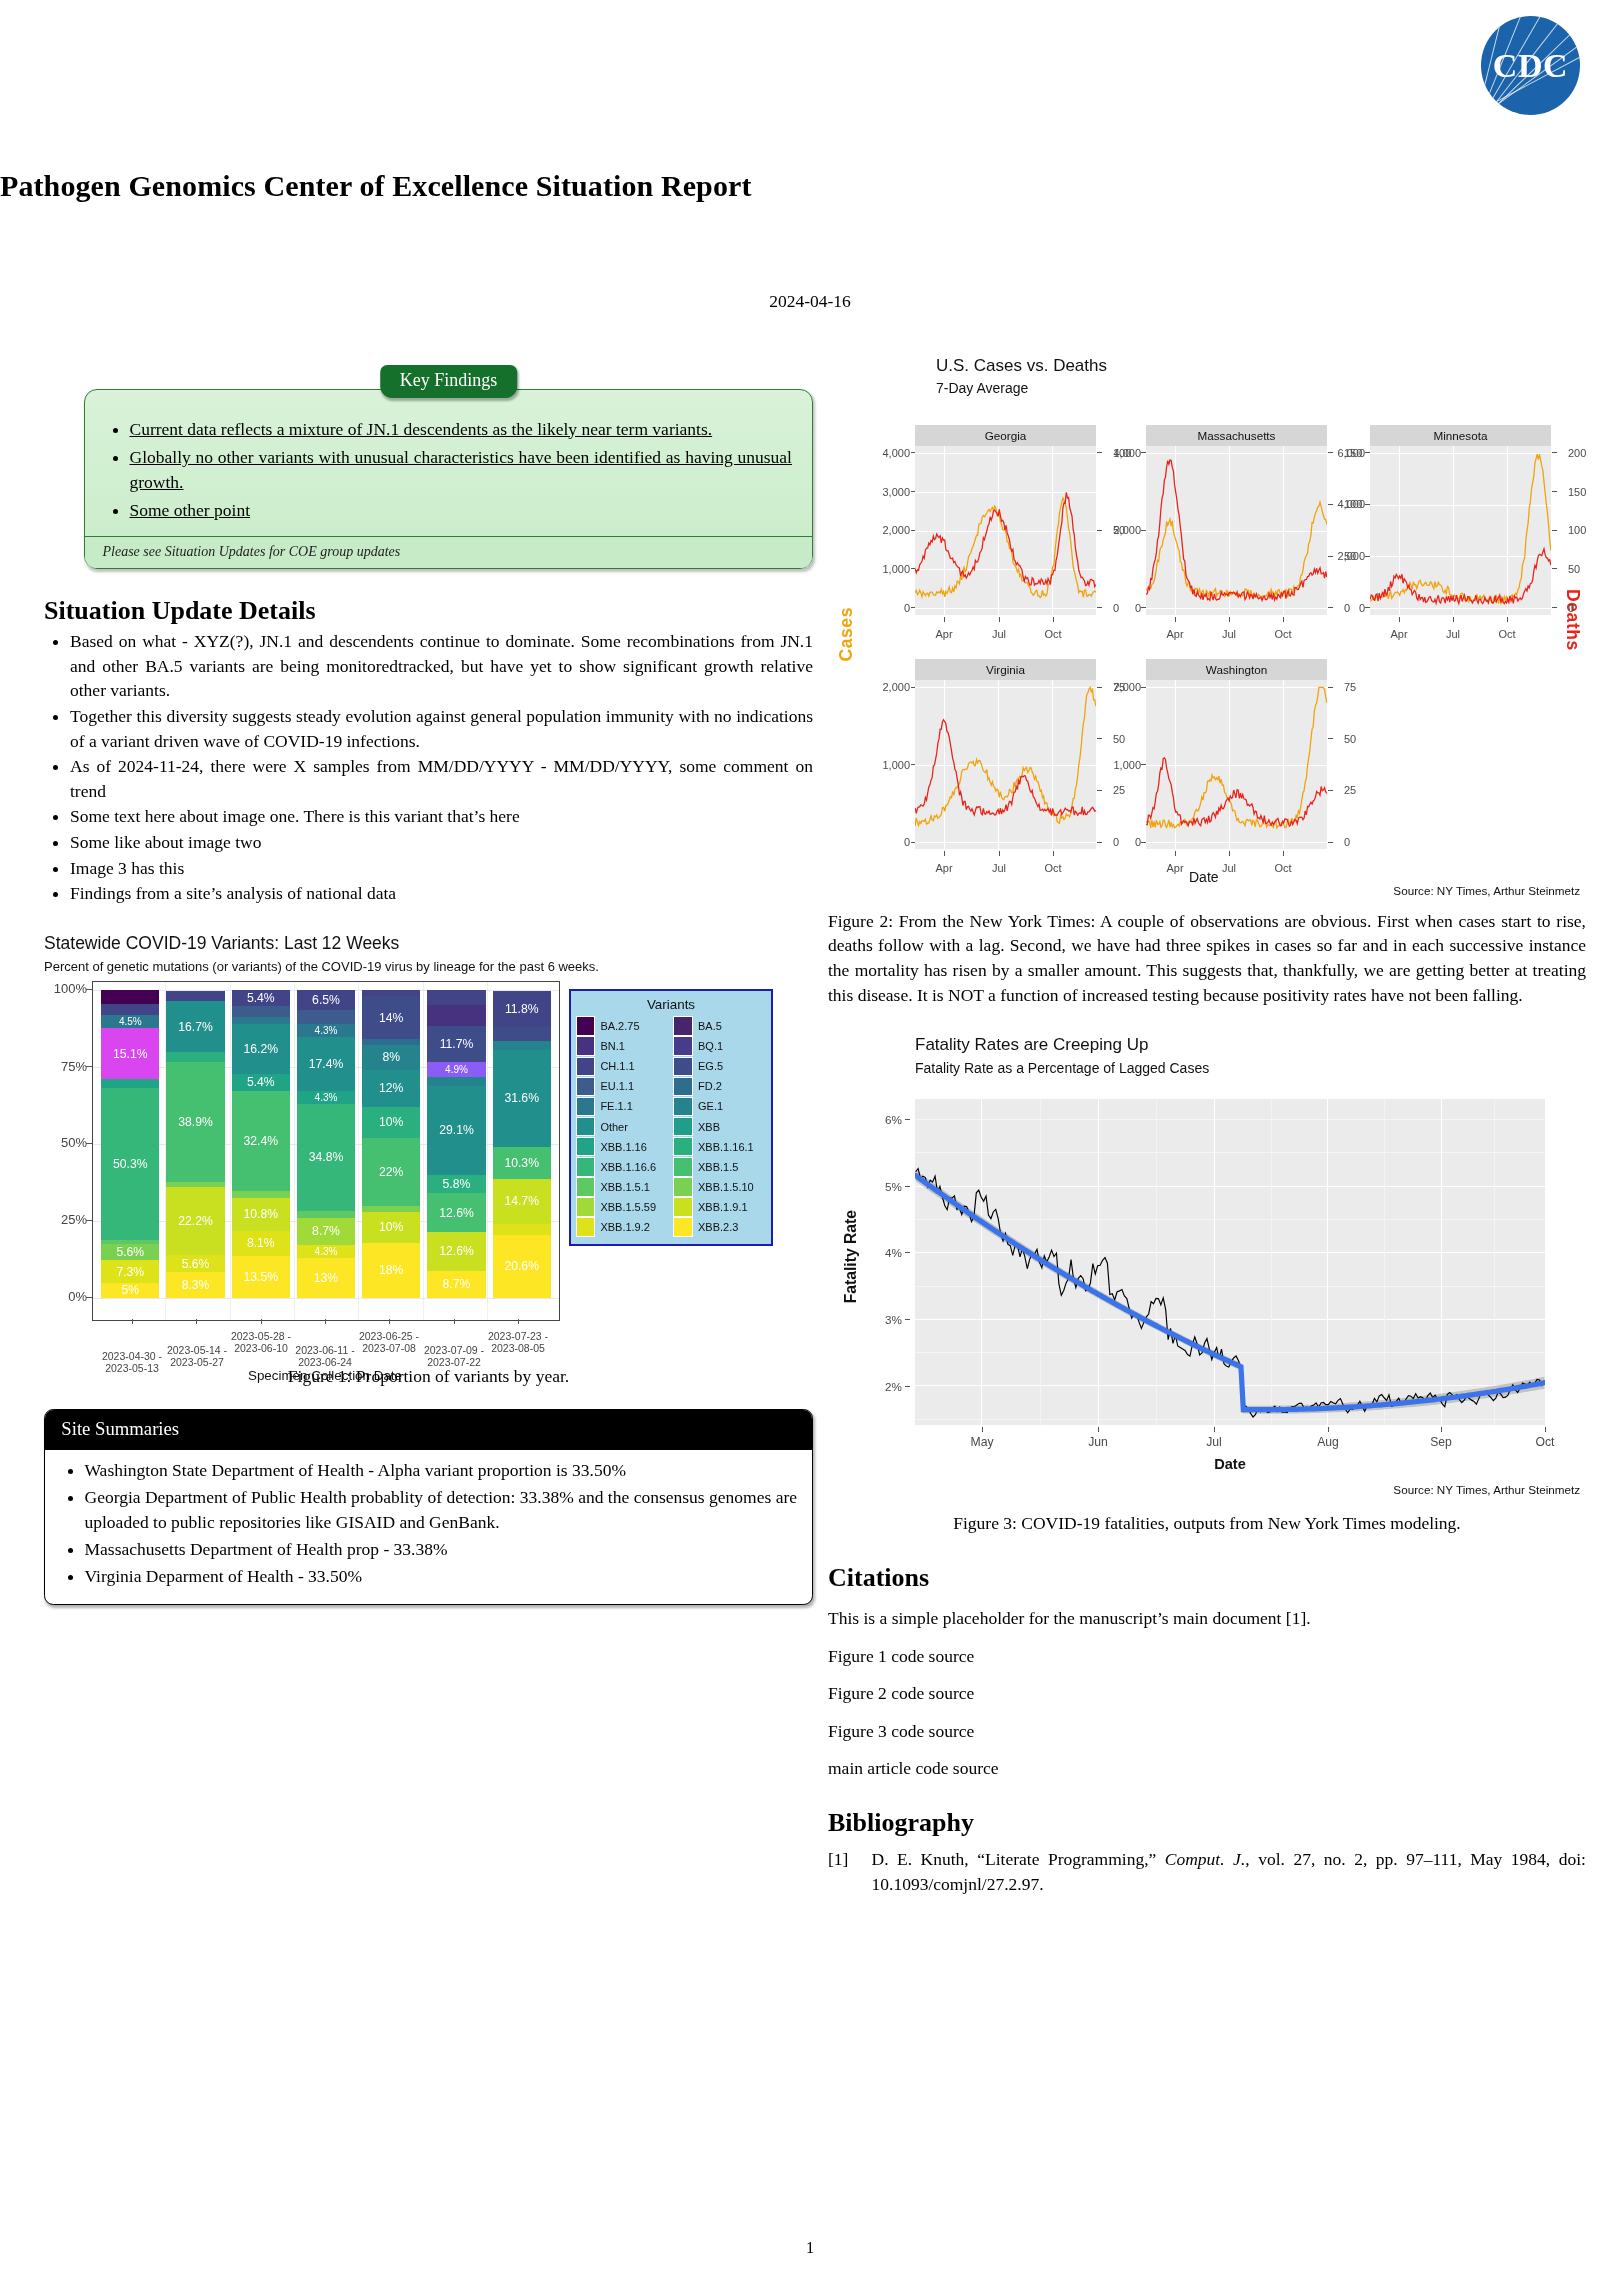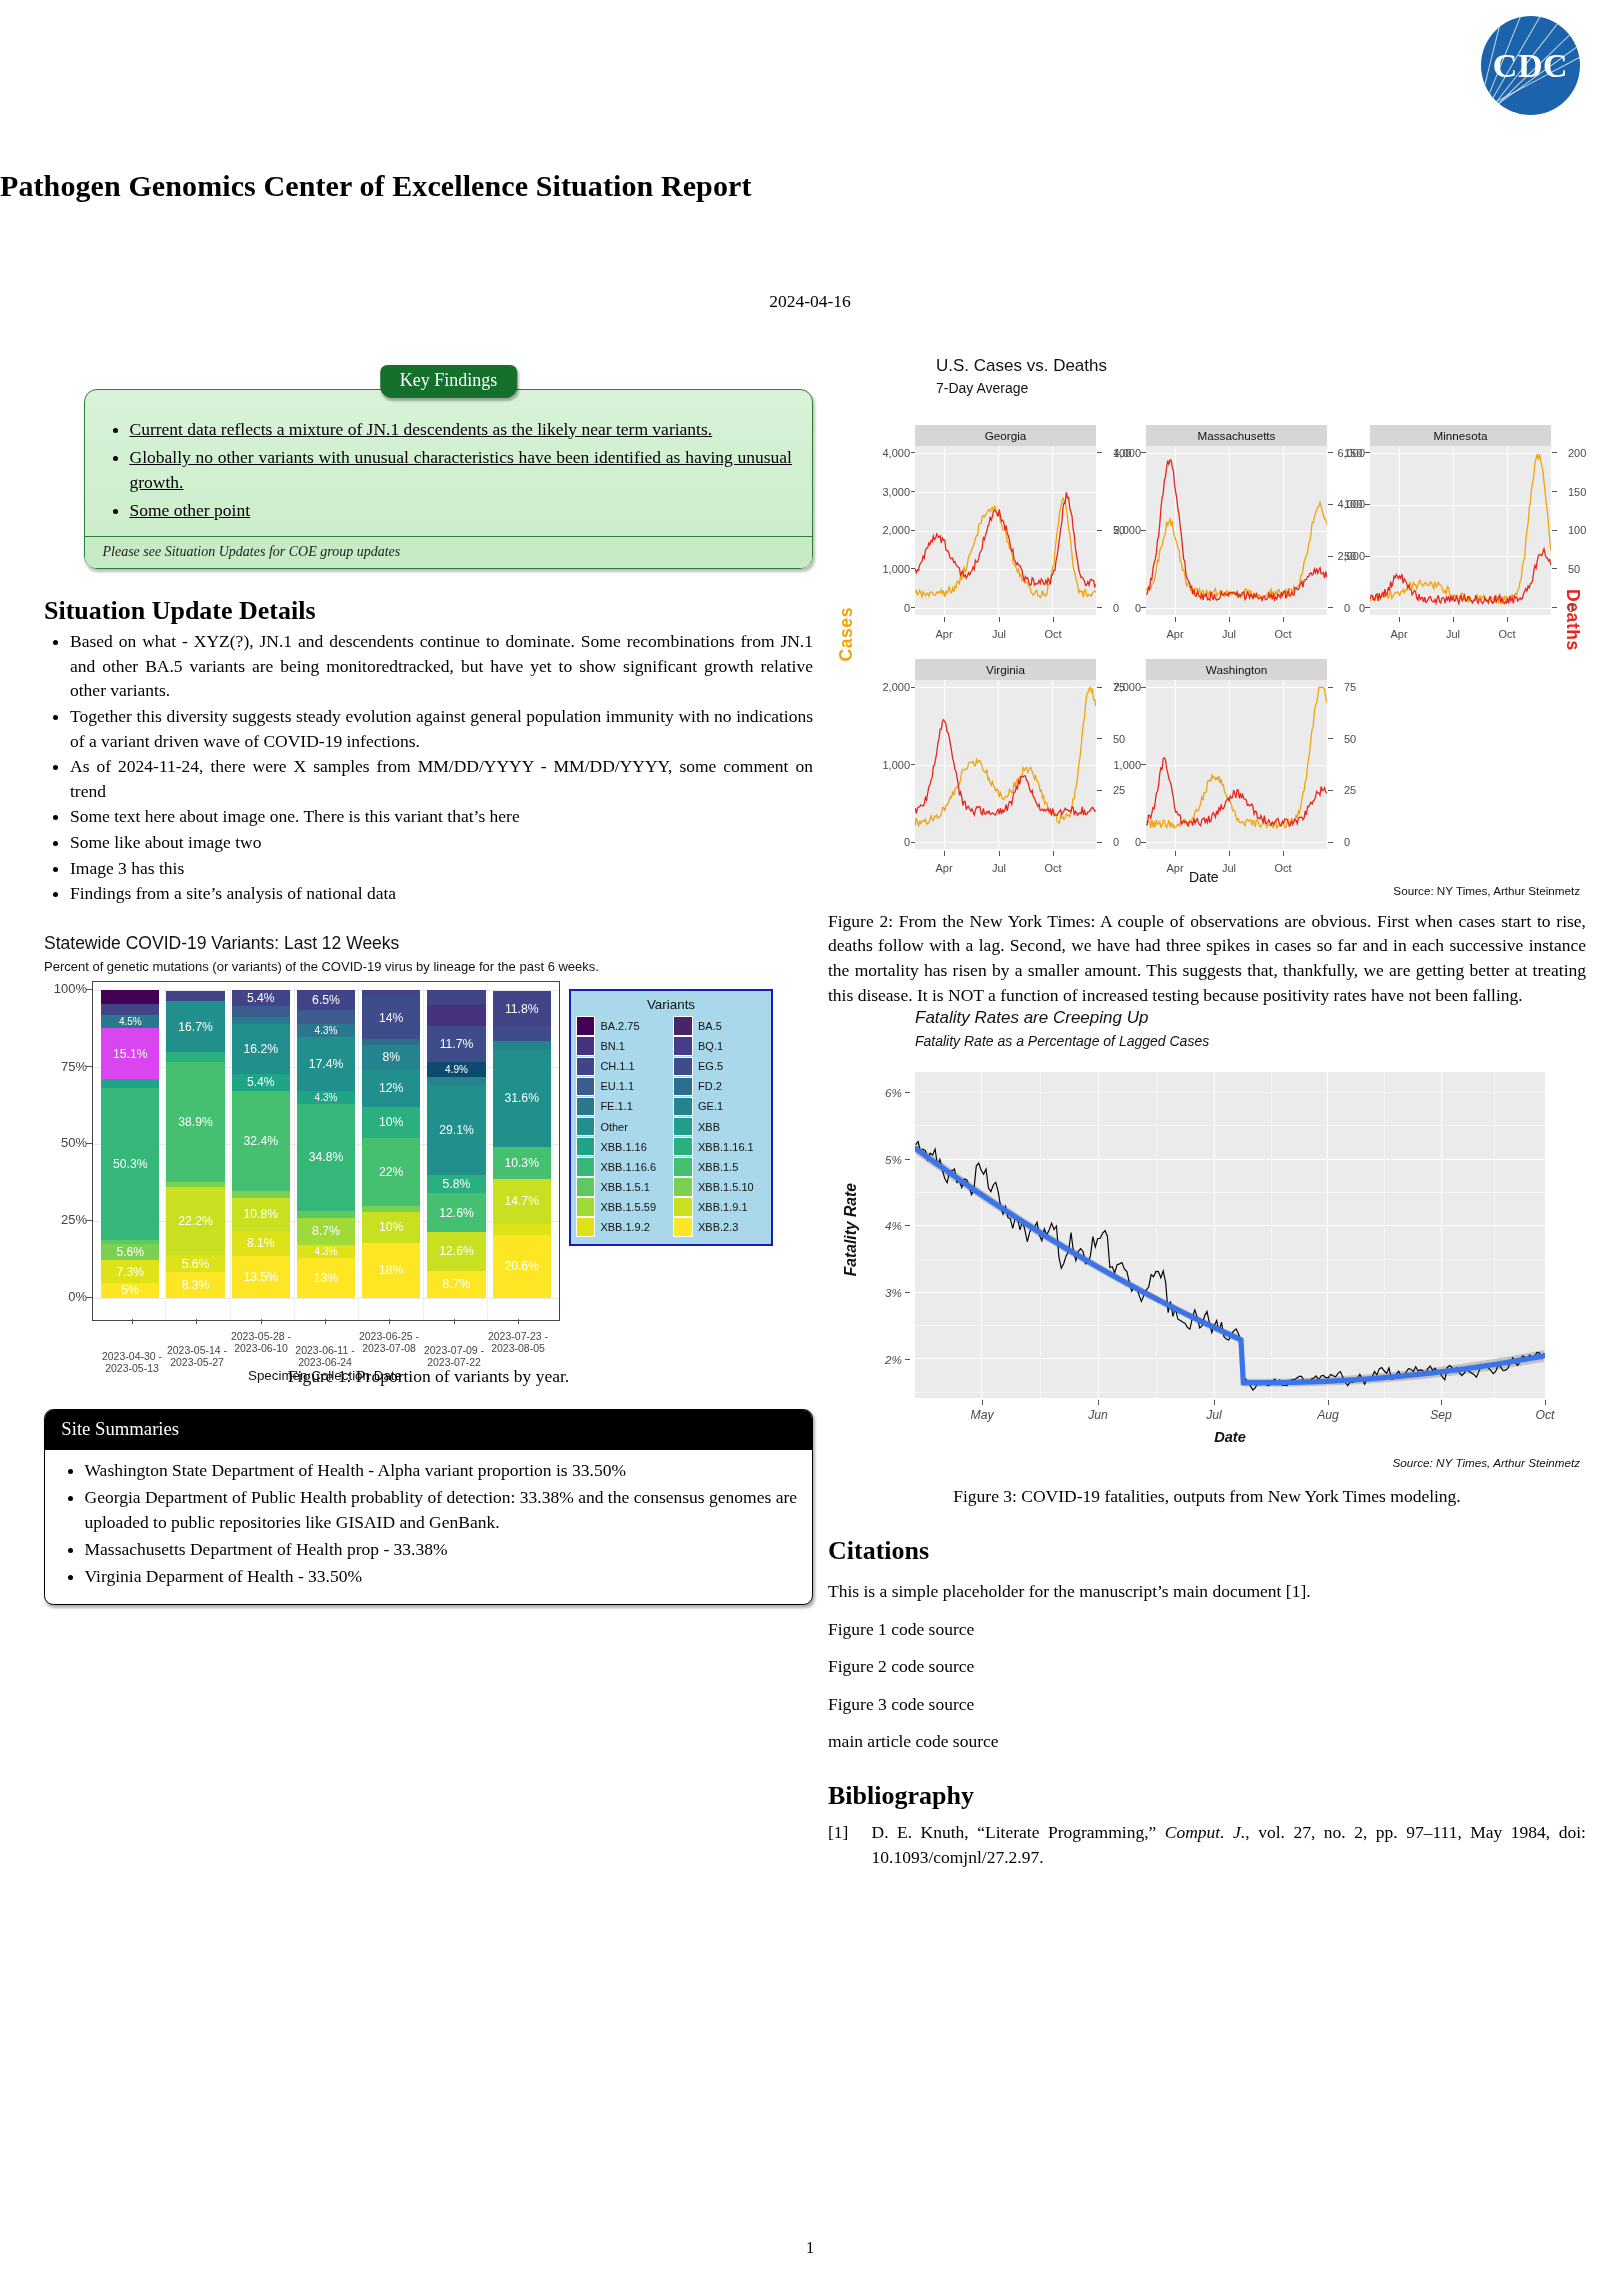--- a/index.html
+++ b/index.html
@@ -109,21 +109,21 @@
   .f2dash{position:absolute;width:5.2px;height:1.2px;background:#555;}
   .f2xtick{position:absolute;width:1.2px;height:5.2px;background:#555;}
   #f2-cases{position:absolute;left:8.2px;top:251px;font-size:17.5px;color:#F0A30A;font-weight:bold;
     writing-mode:vertical-rl;transform:rotate(180deg);letter-spacing:0.6px;}
   #f2-deaths{position:absolute;right:3.5px;top:233px;font-size:17.5px;color:#e8231a;font-weight:bold;
     writing-mode:vertical-rl;letter-spacing:0.6px;}
   #f2-date{position:absolute;left:361px;top:513px;font-size:14px;color:#111;}
   .f2src{position:absolute;right:5.8px;top:528px;font-size:11.7px;color:#111;}
 
   
-  .fig3{font-family:"Liberation Sans",sans-serif;position:relative;height:466px;font-style:italic;}
+  .fig3{font-family:"Liberation Sans",sans-serif;position:relative;height:466px;margin-top:27px;}
   .fig3-title{font-size:17px;color:#111;margin-left:87px;}
   .fig3-sub{font-size:14px;color:#111;margin-left:87px;margin-top:4.7px;}
   .fig3-plot{position:absolute;left:87px;top:64px;width:630px;height:326px;background:#ebebeb;overflow:hidden;}
   .fig3-plot .hg{position:absolute;left:0;right:0;height:1.2px;background:#fff;}
   .fig3-plot .hg.minor{height:0.6px;background:#f6f6f6;}
   .fig3-plot .vg{position:absolute;top:0;bottom:0;width:1.2px;background:#fff;}
   .f3ylab{position:absolute;font-size:11.7px;color:#4a4a4a;text-align:right;transform:translateY(-50%);width:41px;}
   .f3dash{position:absolute;width:5.2px;height:1.2px;background:#555;left:77px;}
   .f3xlab{position:absolute;font-size:12.2px;color:#4a4a4a;transform:translateX(-50%);top:400px;}
   .f3xtick{position:absolute;width:1.2px;height:5.2px;background:#555;top:392px;}
@@ -330,21 +330,21 @@
                 <div class="seg" style="height: 39px; background: rgb(69, 191, 112);">
                   <span>12.6%</span>
                 </div>
                 <div class="seg" style="height: 18px; background: rgb(42, 176, 127);">
                   <span>5.8%</span>
                 </div>
                 <div class="seg" style="height: 90px; background: rgb(33, 144, 140);">
                   <span>29.1%</span>
                 </div>
                 <div class="seg" style="height: 9px; background: rgb(37, 131, 142);"></div>
-                <div class="seg" style="height: 15px; background: #0c4a6e;">
+                <div class="seg" style="height: 15px; background: #8b5cf6;">
                   <span style="font-size: 10px;">4.9%</span>
                 </div>
                 <div class="seg" style="height: 36px; background: rgb(62, 76, 138);">
                   <span>11.7%</span>
                 </div>
                 <div class="seg" style="height: 21px; background: rgb(70, 50, 126);"></div>
                 <div class="seg" style="height: 15px; background: rgb(65, 68, 135);"></div>
               </div>
               <div class="fig1-bar">
                 <div class="seg" style="height: 63px; background: rgb(253, 231, 37);">

